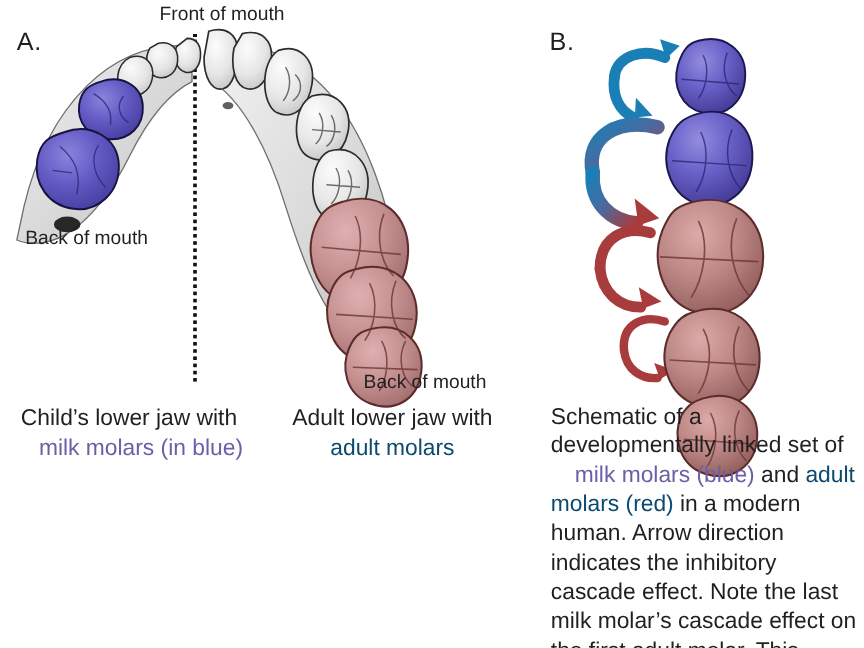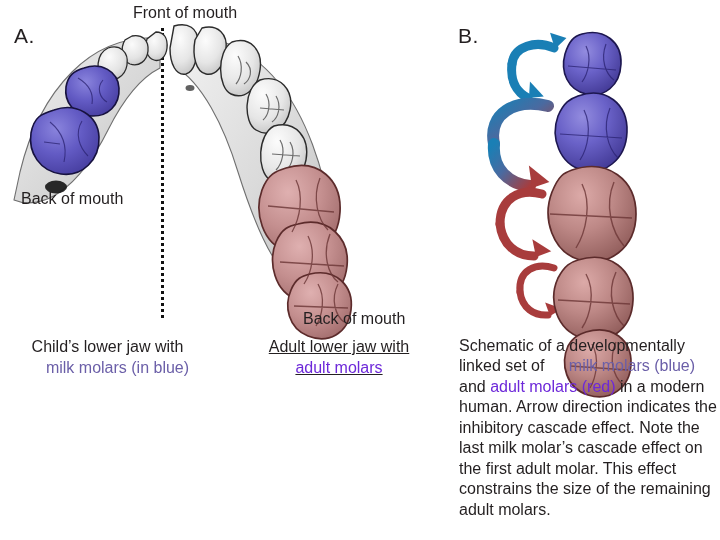--- a/index.html
+++ b/index.html
@@ -35,28 +35,28 @@
   }
 
   
   .midline {
     width: 0;
     border-left: 3px dotted #111111;
   }
 
   
   .caption {
-    font-size: 16px;
+    font-size: 19px;
     line-height: 1.30;
     color: #231f20;
   }
   .caption-a { text-align: center; }
   .caption-b { text-align: left; line-height: 1.28; }
   .c-blue  { color: #6b5fa8; padding-left: 20px; }
-  .c-red   { color: #6d28d9; }
+  .c-red   { color: #0c4a6e; }
 
   
   svg { display: block; overflow: visible; }
 </style>
 </head>
 <body>
 
 <div class="figure-root">
 
   <div class="abs panel-letter" style="left:14px; top:24px;">A.</div>
@@ -164,21 +164,21 @@
     </svg>
   </div>
 
   <div class="abs anno-label" style="left:303px; top:310px;">Back of mouth</div>
 
   <div class="abs caption caption-a" style="left:0px; top:337px; width:215px;">
     <div>Child’s lower jaw with</div>
     <div class="c-blue">milk molars (in blue)</div>
   </div>
 
-  <div class="abs caption caption-a" style="left:234px; top:337px; width:210px;text-decoration:underline;">
+  <div class="abs caption caption-a" style="left:222px; top:337px; width:210px;">
     <div>Adult lower jaw with</div>
     <div class="c-red">adult molars</div>
   </div>
 
   <div class="abs panel-letter" style="left:458px; top:24px;">B.</div>
 
   <div class="abs" style="left:486px; top:22px;">
     <svg width="160" height="300" viewBox="0 0 160 300">
       <defs>
         <radialGradient id="blueTg" cx="38%" cy="30%" r="78%">

